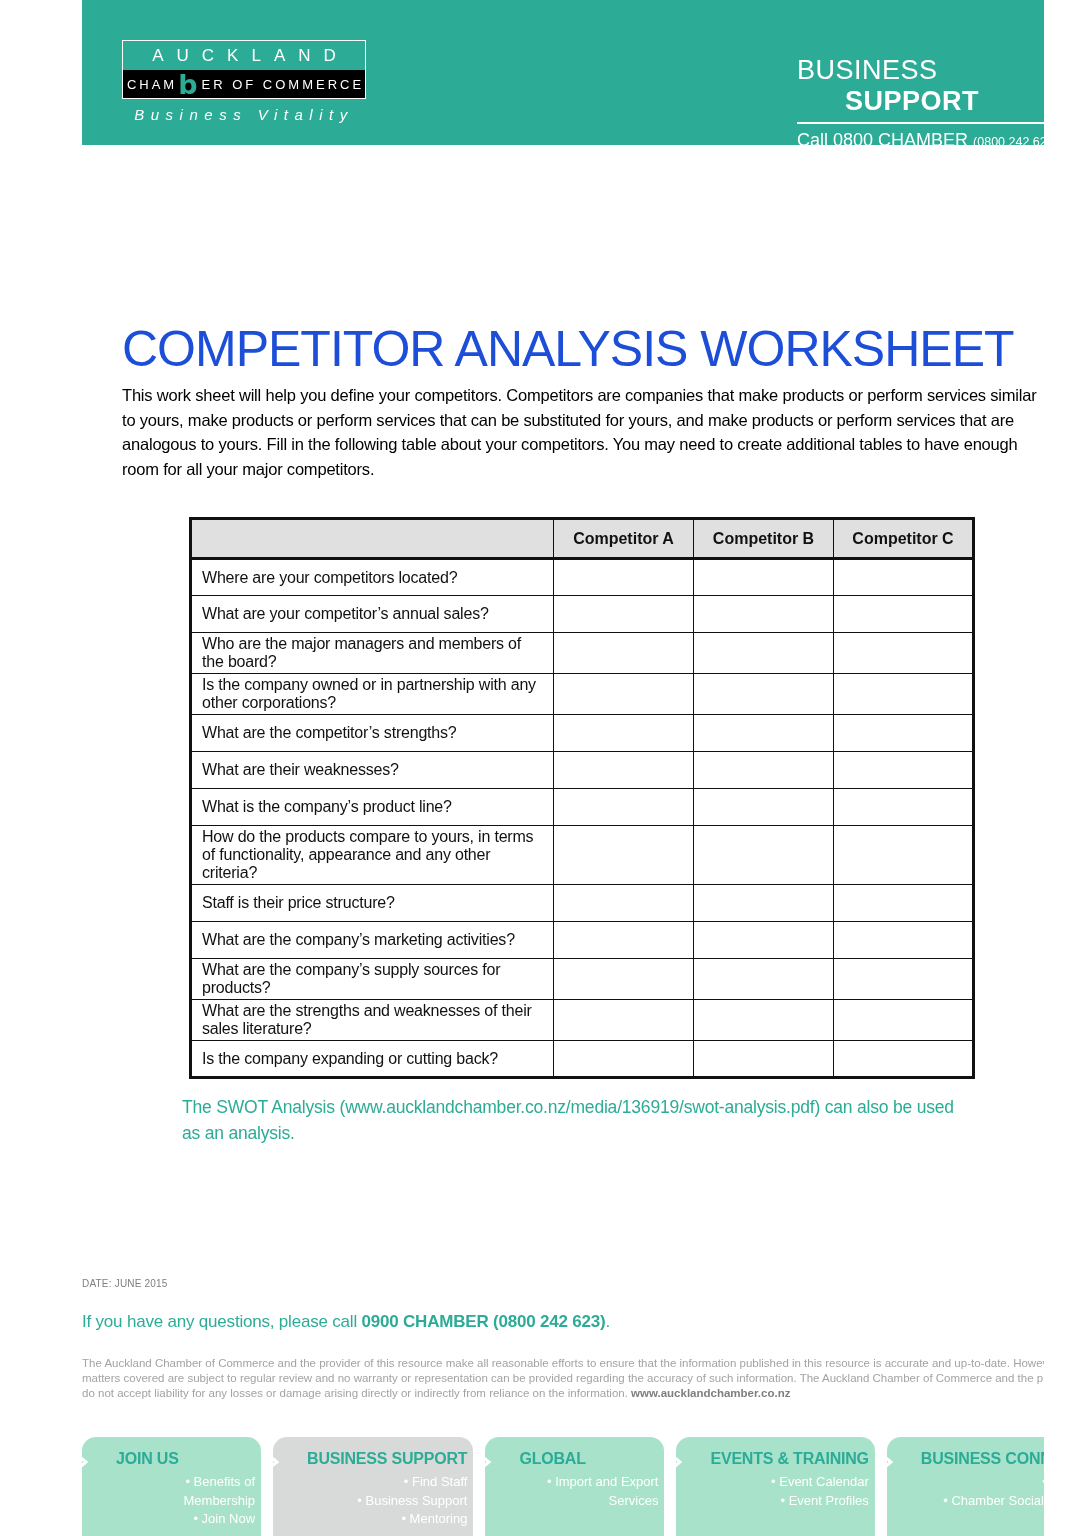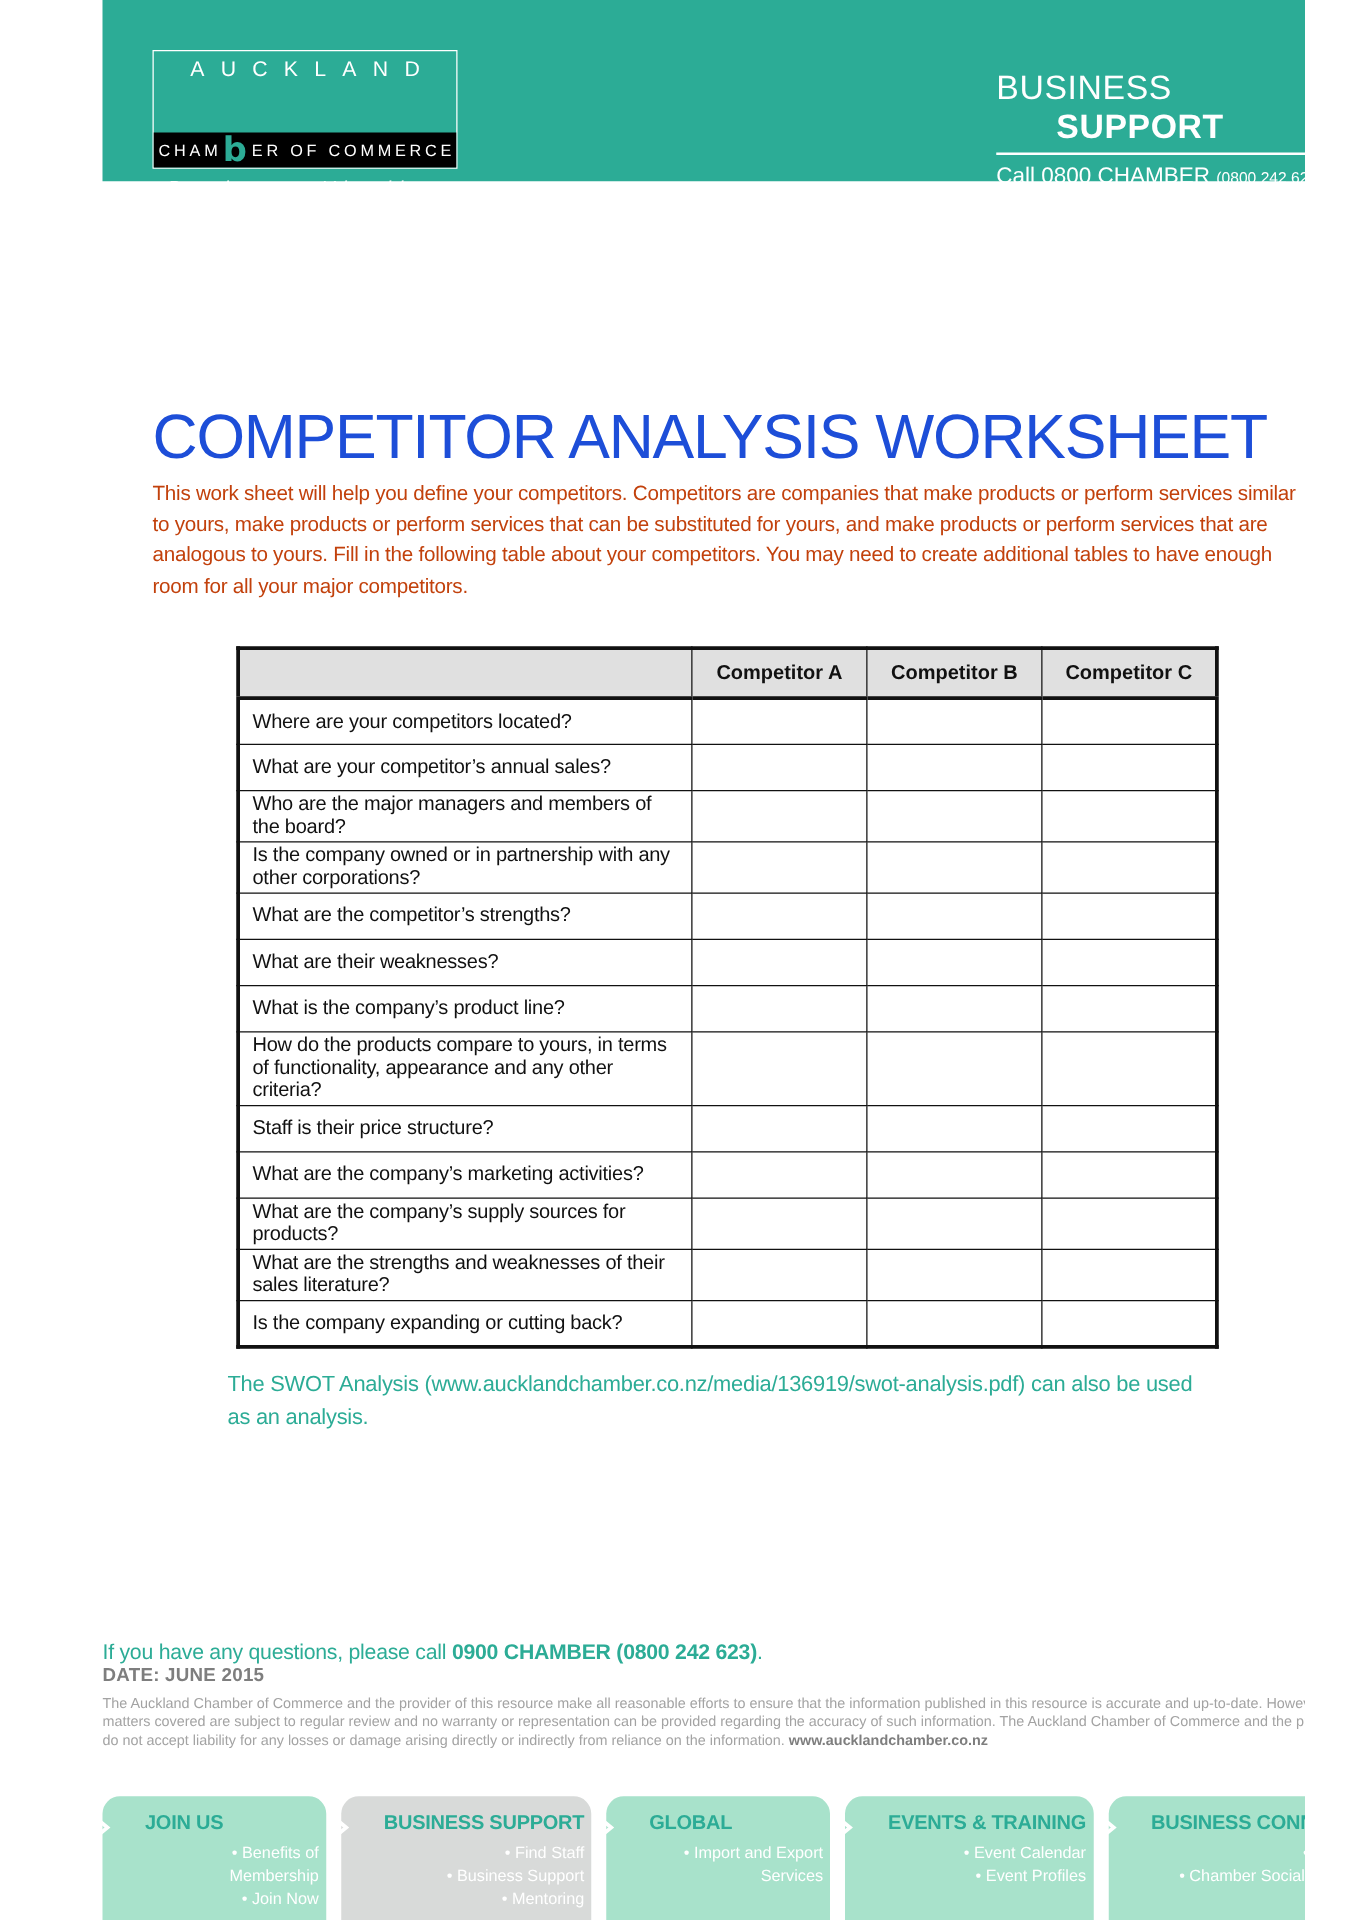--- a/index.html
+++ b/index.html
@@ -8,36 +8,36 @@
   .page { position:relative; width:1002px; height:1536px; background:#ffffff; overflow:hidden; margin:0 auto; }
 
   
   .header-band { position:absolute; left:40px; top:0; width:1007px; height:145px;
     background:#2CAC96; border-radius:0 0 36px 0; }
   .logo { position:absolute; left:40px; top:40px; }
   .logo-box { width:244px; border:1px solid #ffffff; }
   .logo-top { height:29px; display:flex; align-items:center; justify-content:center;
     color:#ffffff; font-size:17px; letter-spacing:13px; text-indent:13px; }
   .logo-black { height:28px; background:#000000; display:flex; align-items:center; justify-content:center;
-    color:#ffffff; font-size:13px; letter-spacing:3px; text-indent:3px;margin-top:36px; }
+    color:#ffffff; font-size:13px; letter-spacing:3px; text-indent:3px; }
   .logo-b { color:#2CAC96; font-family:"DejaVu Sans", sans-serif; font-size:27px; font-weight:bold;
     line-height:0; position:relative; top:1px; margin:0 1px; letter-spacing:0; text-indent:0; }
   .logo-tagline { margin-top:7px; color:#ffffff; font-style:italic; font-size:15px;
     letter-spacing:6.5px; text-align:center; }
   .header-right { position:absolute; left:715px; top:55px; }
   .bs-title { display:inline-block; color:#ffffff; font-size:27px; letter-spacing:0.5px;
     border-bottom:2px solid #ffffff; padding-bottom:5px; }
   .bs-title .bold { font-weight:bold;margin-left:48px; }
   .call-line { margin-top:6px; color:#ffffff; font-size:18px; }
   .call-line .small { font-size:12.5px; }
 
   
   .title { position:absolute; left:80px; top:320px; color:#1d4ed8; font-size:50px;
     font-weight:normal; letter-spacing:-1px; }
-  .intro { position:absolute; left:80px; top:383px; width:930px; color:#c2410c;
+  .intro { position:absolute; left:80px; top:383px; width:930px; color:#000000;
     font-size:16.5px; line-height:24.5px; letter-spacing:-0.2px; }
 
   
   .ca-table { position:absolute; left:147px; top:517px; width:784px; border-collapse:collapse;
     border:3px solid #111111; table-layout:fixed; }
   .ca-table col.qcol { width:363px; }
   .ca-table col.acol { width:140px; }
   .ca-table th { background:#e0e0e0; border:1px solid #111111; border-bottom:3px solid #111111;
     height:40px; font-size:16px; font-weight:bold; color:#111111; text-align:center; }
   .ca-table td { border:1px solid #111111; height:37px; vertical-align:middle;
@@ -45,22 +45,22 @@
   .ca-table td.a { padding:2px 4px; }
 
   
   .swot { position:absolute; left:140px; top:1094px; width:782px; color:#2CAC96;
     font-size:17.5px; line-height:26px; letter-spacing:-0.2px; }
   .swot .bold { font-weight:normal; }
 
   
   .contact { position:absolute; left:40px; top:1312px; color:#2CAC96; font-size:17px; letter-spacing:-0.2px; }
   .contact .bold { font-weight:bold; }
-  .date-line { position:absolute; left:40px; top:1332px; color:#7e7e7e; font-size:15px;
-    font-weight:bold; letter-spacing:0.2px; }
+  .date-line { position:absolute; left:40px; top:1278px; color:#7e7e7e; font-size:10px;
+    font-weight:normal; letter-spacing:0.2px; }
   .disclaimer { position:absolute; left:40px; top:1356px; width:1008px; color:#a3a3a3;
     font-size:11.5px; line-height:15px; }
   .disclaimer .site { font-weight:bold; color:#7e7e7e; }
 
   
   .footer-nav { position:absolute; left:40px; top:1437px; width:1007px; height:120px;
     display:flex; gap:12px; }
   .fbox { position:relative; flex:1; background:#A8E2CB; border-radius:14px; padding:13px 6px 0 34px; }
   .fbox.gray { background:#D8DAD9; }
   .fbox .chev { position:absolute; left:-12px; top:13px; }

